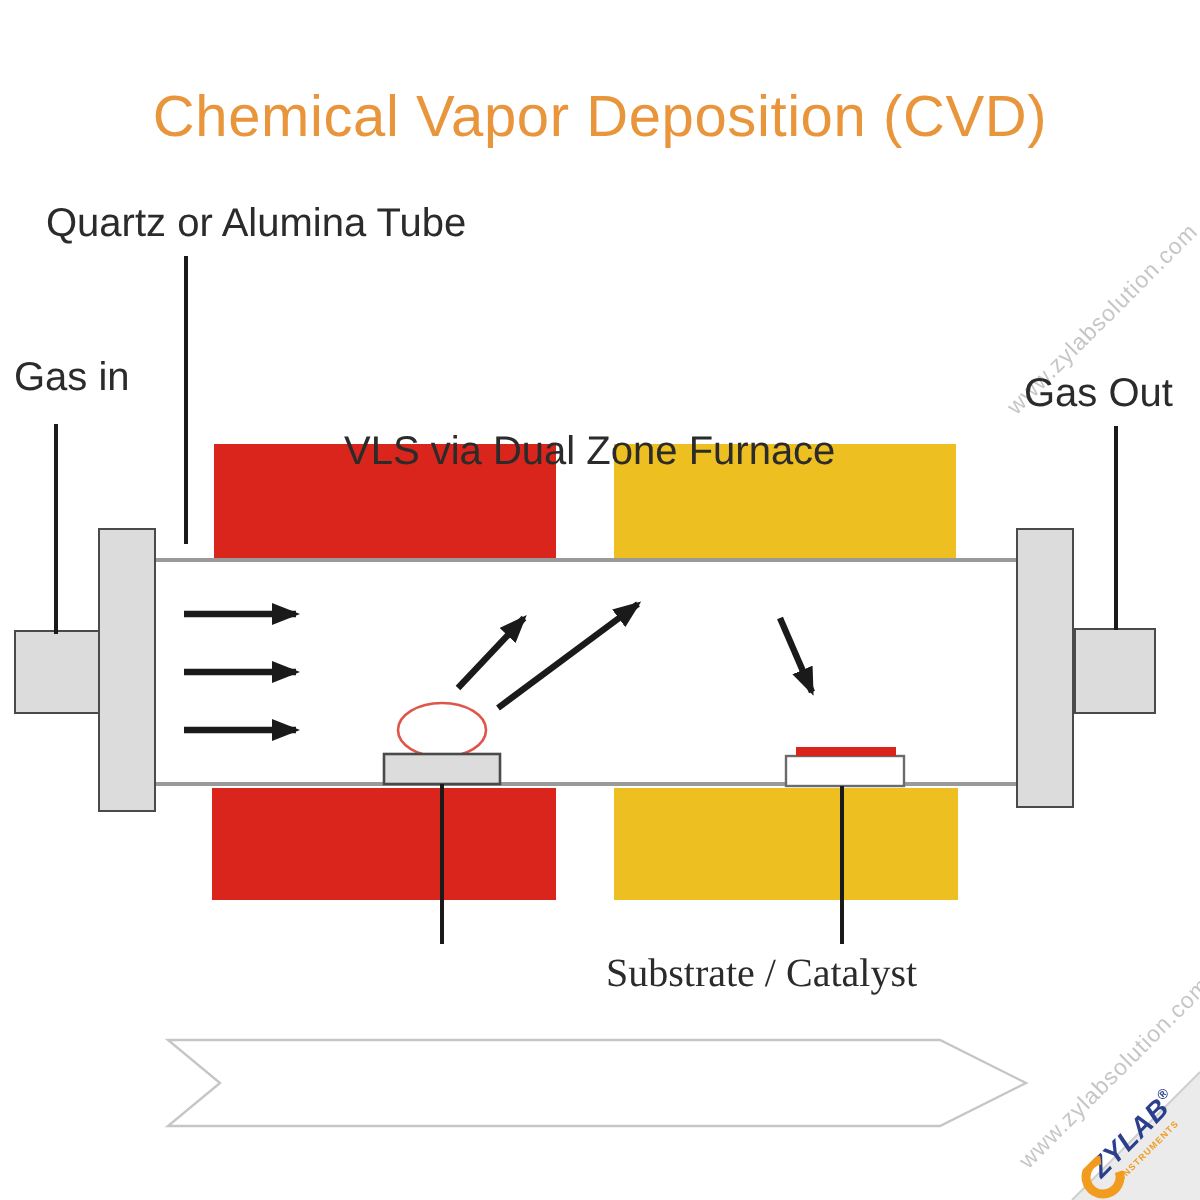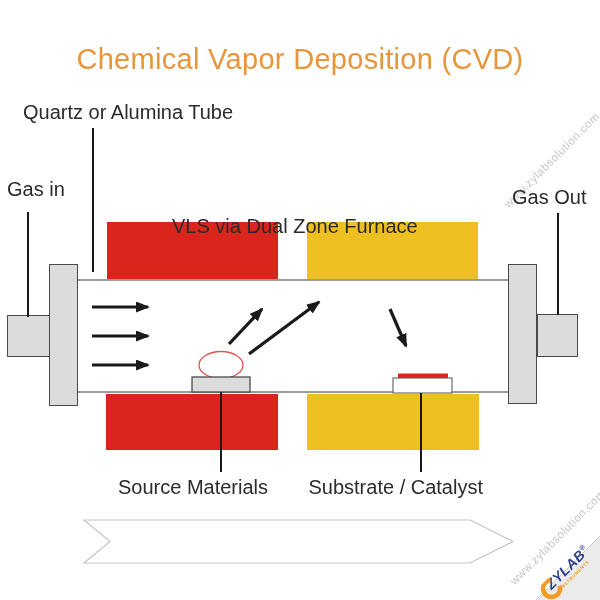--- a/index.html
+++ b/index.html
@@ -13,21 +13,21 @@
     left:0;top:43px;width:600px;text-align:center;
     font-size:29px;letter-spacing:.3px;color:var(--title-orange,#e8953c);
   }
   
   .lbl{font-size:20px;white-space:nowrap;color:var(--text-dark,#2b2b2b);}
   #lbl-tube{left:23px;top:101px;}
   #lbl-furnace{left:172px;top:171px;margin-top:44px;}
   #lbl-gas-in{left:7px;top:178px;}
   #lbl-gas-out{left:512px;top:186px;}
   #lbl-source{left:108px;top:476px;width:170px;text-align:center;}
-  #lbl-substrate{left:303px;top:476px;width:180px;text-align:right;}
+  #lbl-substrate{left:303px;top:476px;width:180px;text-align:left;font-family:Liberation Serif, serif;}
   #lbl-banner{left:110px;top:529px;width:360px;text-align:center;font-size:20px;letter-spacing:.3px;}
   
   .block{position:absolute;}
   .red{background:var(--furnace-red,#d9251b);}
   .yellow{background:var(--furnace-yellow,#edbf21);}
   #zone1-top{left:107px;top:222px;width:171px;height:57px;}
   #zone2-top{left:307px;top:222px;width:171px;height:57px;}
   #zone1-bottom{left:106px;top:394px;width:172px;height:56px;}
   #zone2-bottom{left:307px;top:394px;width:172px;height:56px;}
   
@@ -124,21 +124,20 @@
     <line class="ptr-line" x1="421" y1="393" x2="421" y2="472"></line>
 
     <polygon class="corner" points="536,600 600,536 600,600"></polygon>
     <line class="corner-edge" x1="536" y1="600" x2="600" y2="536"></line>
   </svg>
 
   <div class="abs lbl" id="lbl-tube">Quartz or Alumina Tube</div>
   <div class="abs lbl" id="lbl-furnace">VLS via Dual Zone Furnace</div>
   <div class="abs lbl" id="lbl-gas-in">Gas in</div>
   <div class="abs lbl" id="lbl-gas-out">Gas Out</div>
-  <div class="abs lbl" id="lbl-source">Source Materials</div>
   <div class="abs lbl" id="lbl-substrate">Substrate / Catalyst</div>
 
   <div class="abs" id="logo">
     <svg class="swoosh" width="22" height="22" viewBox="0 0 22 22">
       <path d="M18 3 A8.5 8.5 0 1 0 20.5 13.5" fill="none" stroke="#f29c1f" stroke-width="4.5"></path>
     </svg>
     <span class="zy"><span>ZYLAB</span><span class="reg">®</span></span>
     <span class="sub">INSTRUMENTS</span>
   </div>
 

